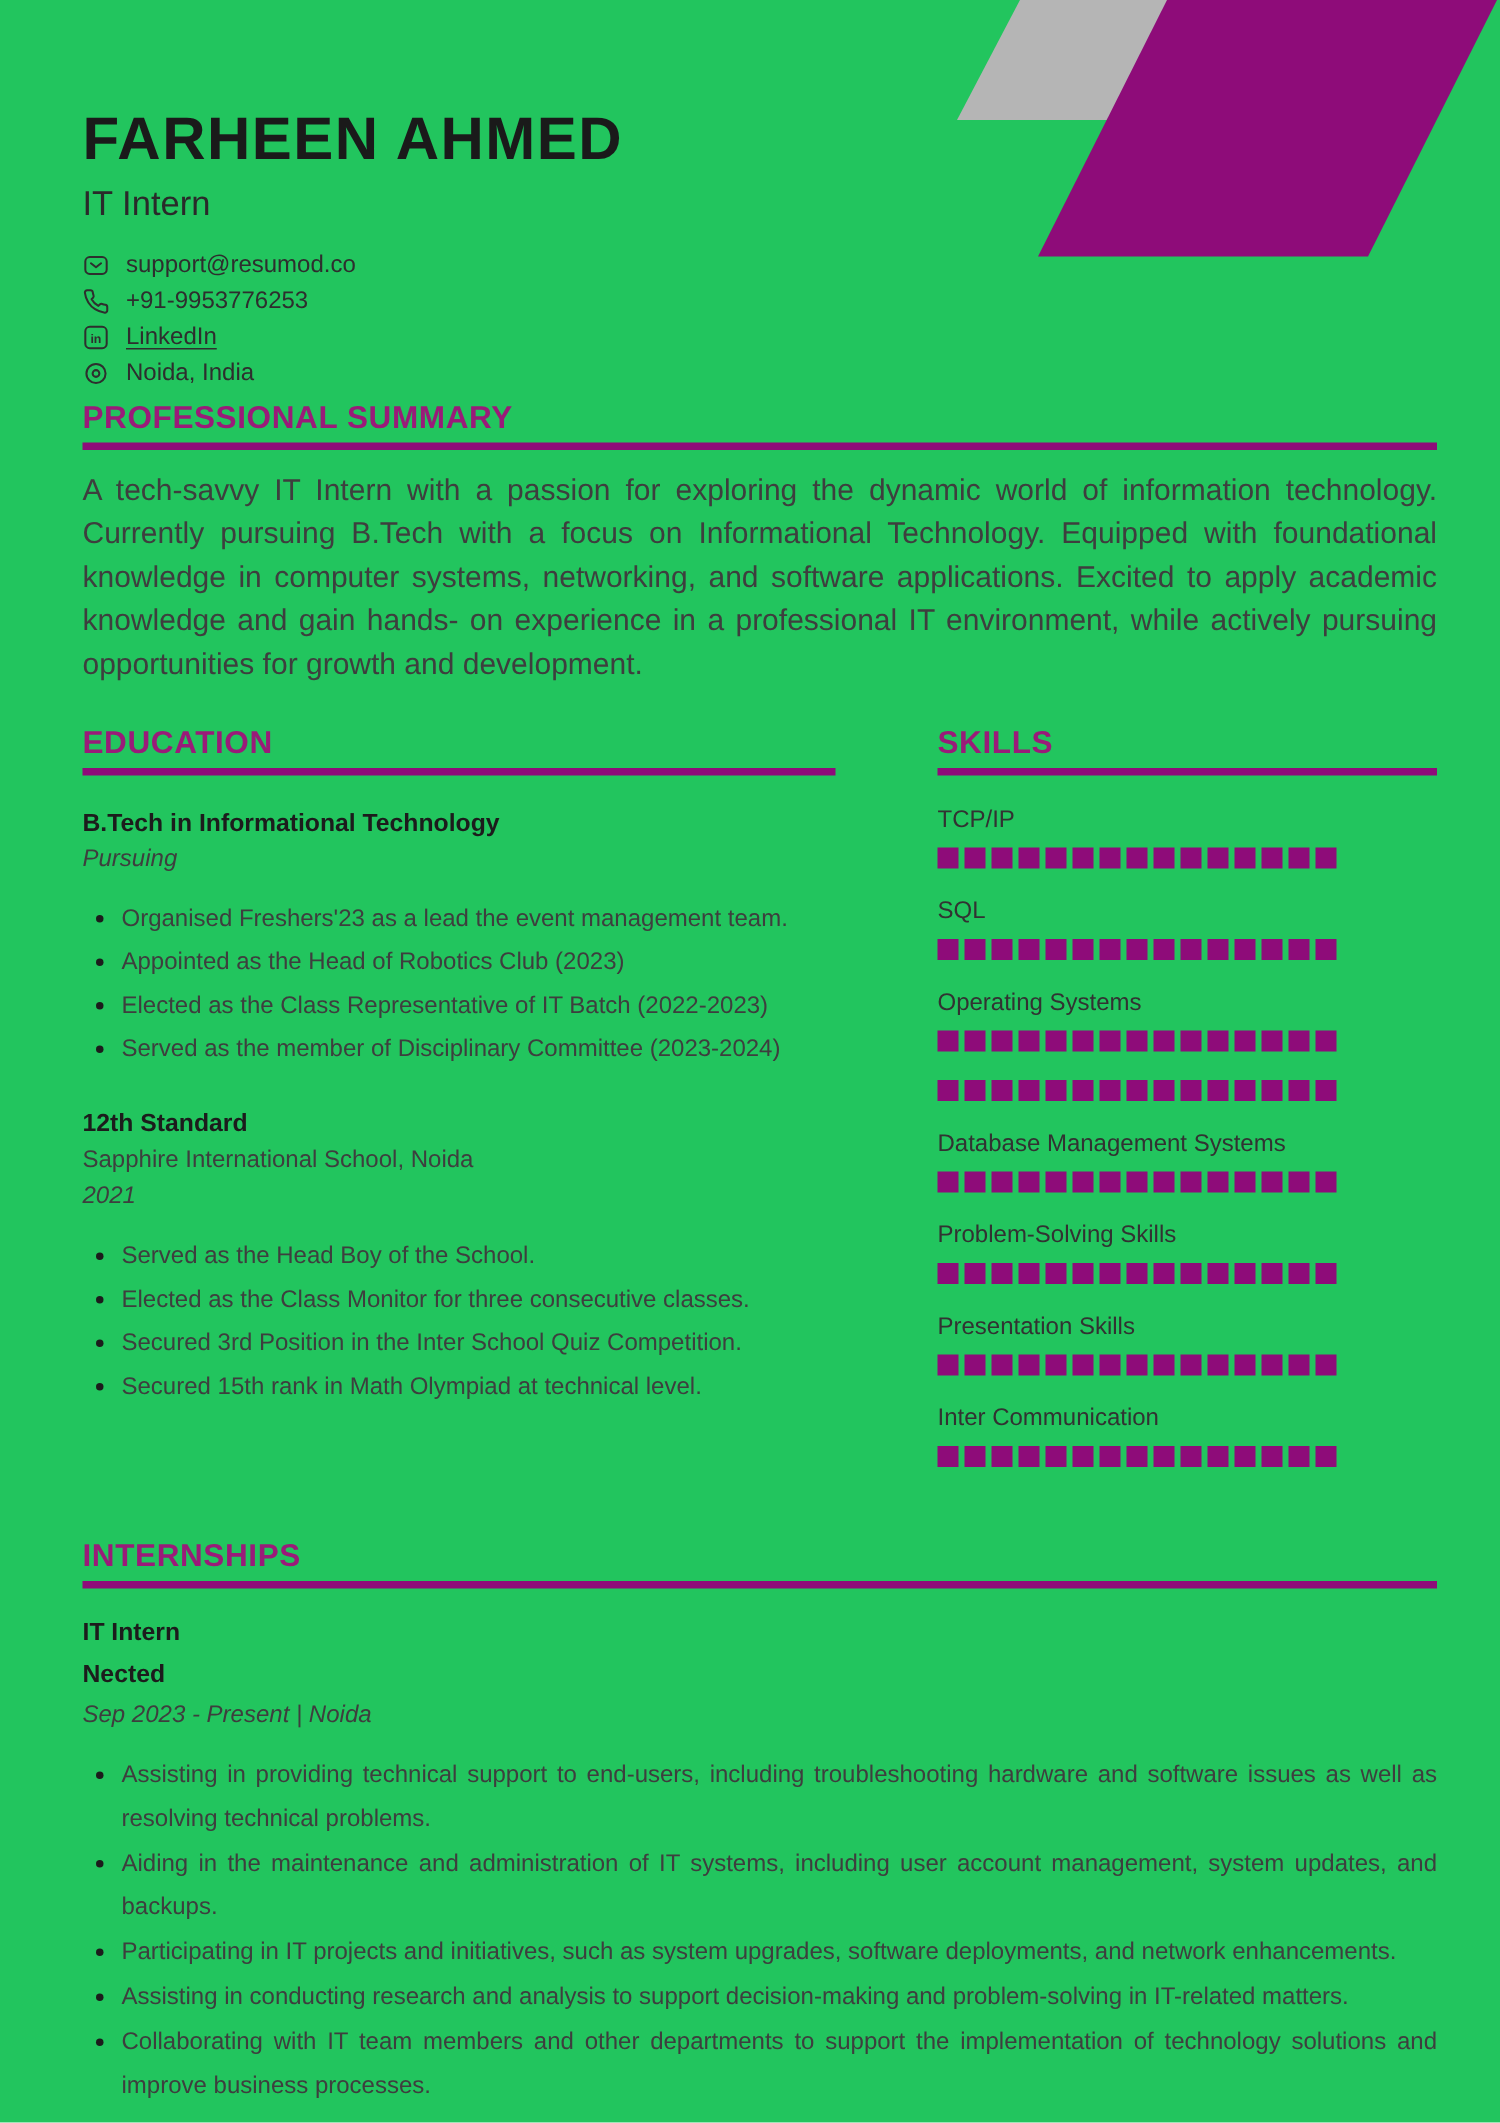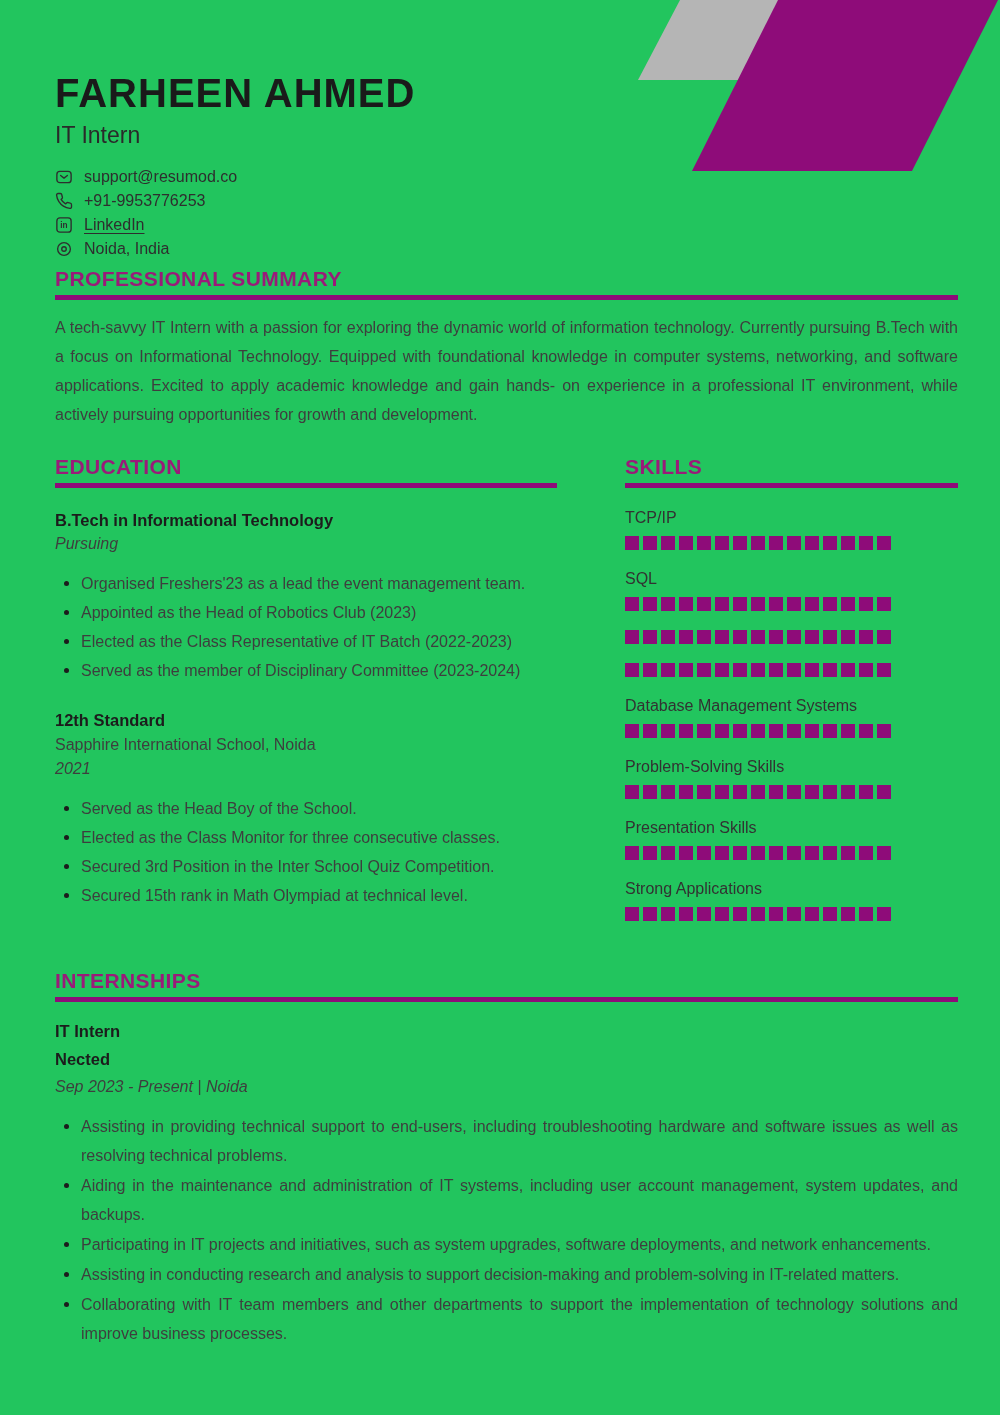--- a/index.html
+++ b/index.html
@@ -31,21 +31,21 @@
   .ci svg{width:18px;height:18px;stroke:#2E2E2E;fill:none;stroke-width:1.8;stroke-linecap:round;stroke-linejoin:round;}
   .ci.li-box svg text{fill:#2E2E2E;stroke:none;font-weight:bold;font-size:11px;font-family:"Liberation Sans",sans-serif;}
   a.contact-link{color:#2E2E2E;text-decoration:underline;text-underline-offset:3px;}
 
   
   h2.sec{font-size:21px;font-weight:bold;letter-spacing:.4px;color:#9A1B79;line-height:22px;}
   .rule{height:5px;background:var(--accent);margin-top:5px;}
 
   
   .summary{margin-top:10px;position:relative;z-index:2;}
-  .summary p{margin-top:13px;font-size:16px;line-height:29px;text-align:justify;color:var(--body-text);}
+  .summary p{margin-top:13px;font-size:20px;line-height:29px;text-align:justify;color:var(--body-text);}
 
   
   .columns{display:flex;margin-top:27px;}
   .col-left{width:502px;flex:none;}
   .col-right{width:333px;flex:none;margin-left:68px;}
 
   .degree{font-size:16.5px;font-weight:bold;color:#1C1C1C;line-height:22px;}
   .school{font-size:16px;line-height:22px;margin-top:3px;color:var(--body-text);}
   .edu-date{font-size:16px;font-style:italic;line-height:22px;margin-top:2px;color:var(--body-text);}
   ul.dots{list-style:none;margin-top:14px;}
@@ -197,20 +197,21 @@
               <span></span>
               <span></span>
               <span></span>
               <span></span>
               <span></span>
               <span></span>
               <span></span>
             </div>
           </div>
           <div class="skill-item">
+            <div class="skill-name">Operating Systems</div>
             <div class="skill-squares">
               <span></span>
               <span></span>
               <span></span>
               <span></span>
               <span></span>
               <span></span>
               <span></span>
               <span></span>
               <span></span>
@@ -295,21 +296,21 @@
               <span></span>
               <span></span>
               <span></span>
               <span></span>
               <span></span>
               <span></span>
               <span></span>
             </div>
           </div>
           <div class="skill-item">
-            <div class="skill-name">Strong Applications</div>
+            <div class="skill-name">Inter Communication</div>
             <div class="skill-squares">
               <span></span>
               <span></span>
               <span></span>
               <span></span>
               <span></span>
               <span></span>
               <span></span>
               <span></span>
               <span></span>

